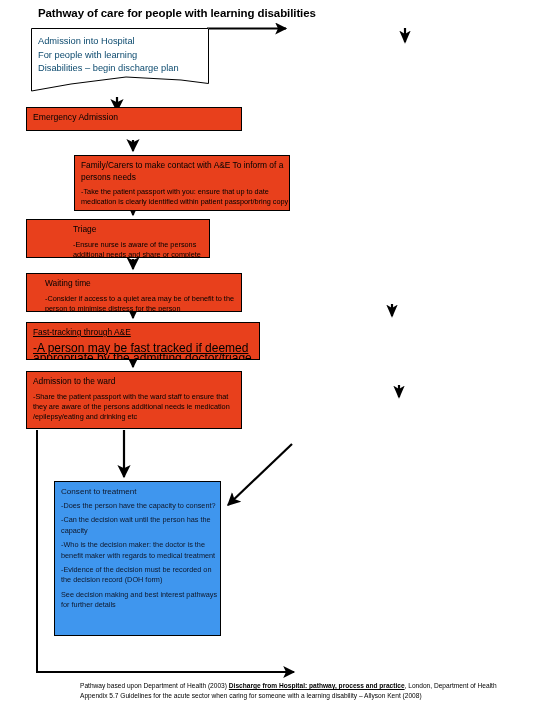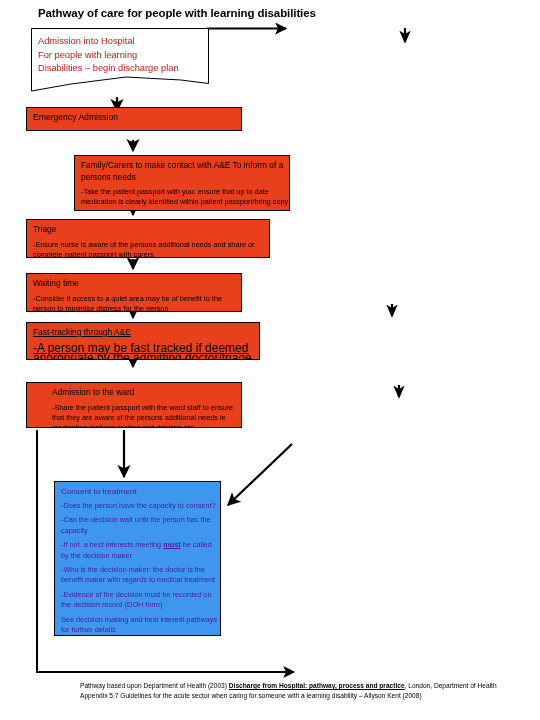--- a/index.html
+++ b/index.html
@@ -40,25 +40,25 @@
   .box .btext {
     display: block;
     white-space: pre-line;
   }
   .red {
     background: #E8401C;
     color: #000000;
   }
   .blue {
     background: #3F96EE;
-    color: #4c1d95;
+    color: #0f172a;
   }
   .white {
     background: #ffffff;
-    color: #b91c1c;
+    color: #0c4a6e;
   }
 
   
   #admission-box {
     left: 31px;
     top: 28px;
     width: 178px;
     height: 67px;
     border: 0;
   }
@@ -81,39 +81,39 @@
 
   #family-box {
     left: 26px; top: 155px; width: 216px; height: 56px; margin-left: 48px;
   }
   #family-box .btext {
     margin: 4px 0 0 6px; font-size: 7.3px; line-height: 10.4px;
   }
   #family-box .hdr { font-size: 8.4px; line-height: 11.5px; }
 
   #triage-box {
-    left: 26px; top: 219px; width: 244px; height: 39px;
+    left: 26px; top: 219px; width: 184px; height: 39px; padding-left: 40px;
   }
   #triage-box .btext { margin: 4px 0 0 6px; font-size: 7.3px; line-height: 10.4px; }
   #triage-box .hdr { font-size: 8.4px; line-height: 11.5px; }
 
   #waiting-box {
     left: 26px; top: 273px; width: 216px; height: 39px;
   }
-  #waiting-box .btext { margin: 4px 0 0 6px; font-size: 7.3px; line-height: 10.4px; }
+  #waiting-box .btext { margin: 4px 0 0 18px; font-size: 7.3px; line-height: 10.4px; }
   #waiting-box .hdr { font-size: 8.4px; line-height: 11.5px; }
 
   #fasttrack-box {
     left: 26px; top: 322px; width: 234px; height: 38px; text-decoration: underline;
   }
   #fasttrack-box .btext { margin: 4px 0 0 6px; font-size: 12px; line-height: 10.4px; }
   #fasttrack-box .hdr { font-size: 8.4px; line-height: 11.5px; }
 
   #ward-box {
-    left: 26px; top: 382px; width: 216px; height: 46px; padding-left: 19px;
+    left: 26px; top: 371px; width: 216px; height: 58px;
   }
   #ward-box .btext { margin: 4px 0 0 6px; font-size: 7.3px; line-height: 10.4px; }
   #ward-box .hdr { font-size: 8.4px; line-height: 11.5px; }
 
   #consent-box {
     left: 54px; top: 481px; width: 167px; height: 155px;
   }
   #consent-box .btext { margin: 4px 0 0 6px; font-size: 7.3px; line-height: 10.4px; }
   #consent-box .hdr { font-size: 8.1px; line-height: 11px; }
   #consent-box u { text-decoration: underline; font-weight: bold; }
@@ -215,21 +215,20 @@
 
   <div class="box red" id="ward-box">
     <span class="btext hdr">Admission to the ward</span>
     <span class="btext">-Share the patient passport with the ward staff to ensure that they are aware of the persons additional needs  ie medication /epilepsy/eating and drinking etc</span>
   </div>
 
   <div class="box blue" id="consent-box">
     <span class="btext hdr">Consent to treatment</span>
     <span class="btext">-Does the person have the capacity to consent?</span>
     <span class="btext">-Can the decision wait until the person has the capacity</span>
-    <span class="btext"><span>-If not. a best interests meeting </span><u>must</u><span> be called by the decision maker</span></span>
     <span class="btext">-Who is the decision maker: the doctor is the benefit maker with regards to medical treatment</span>
     <span class="btext">-Evidence of the decision must be recorded on the decision record (DOH form)</span>
     <span class="btext">See decision making and best interest pathways for further details</span>
   </div>
 
   <div class="footer"><span>Pathway based upon Department of Health (2003) </span><span class="ul">Discharge from Hospital: pathway, process and practice</span><span>, London, Department of Health Appendix 5.7 Guidelines for the acute sector when caring for someone with a learning disability – Allyson Kent (2008)</span></div>
 
 </div>
 
 </body></html>

